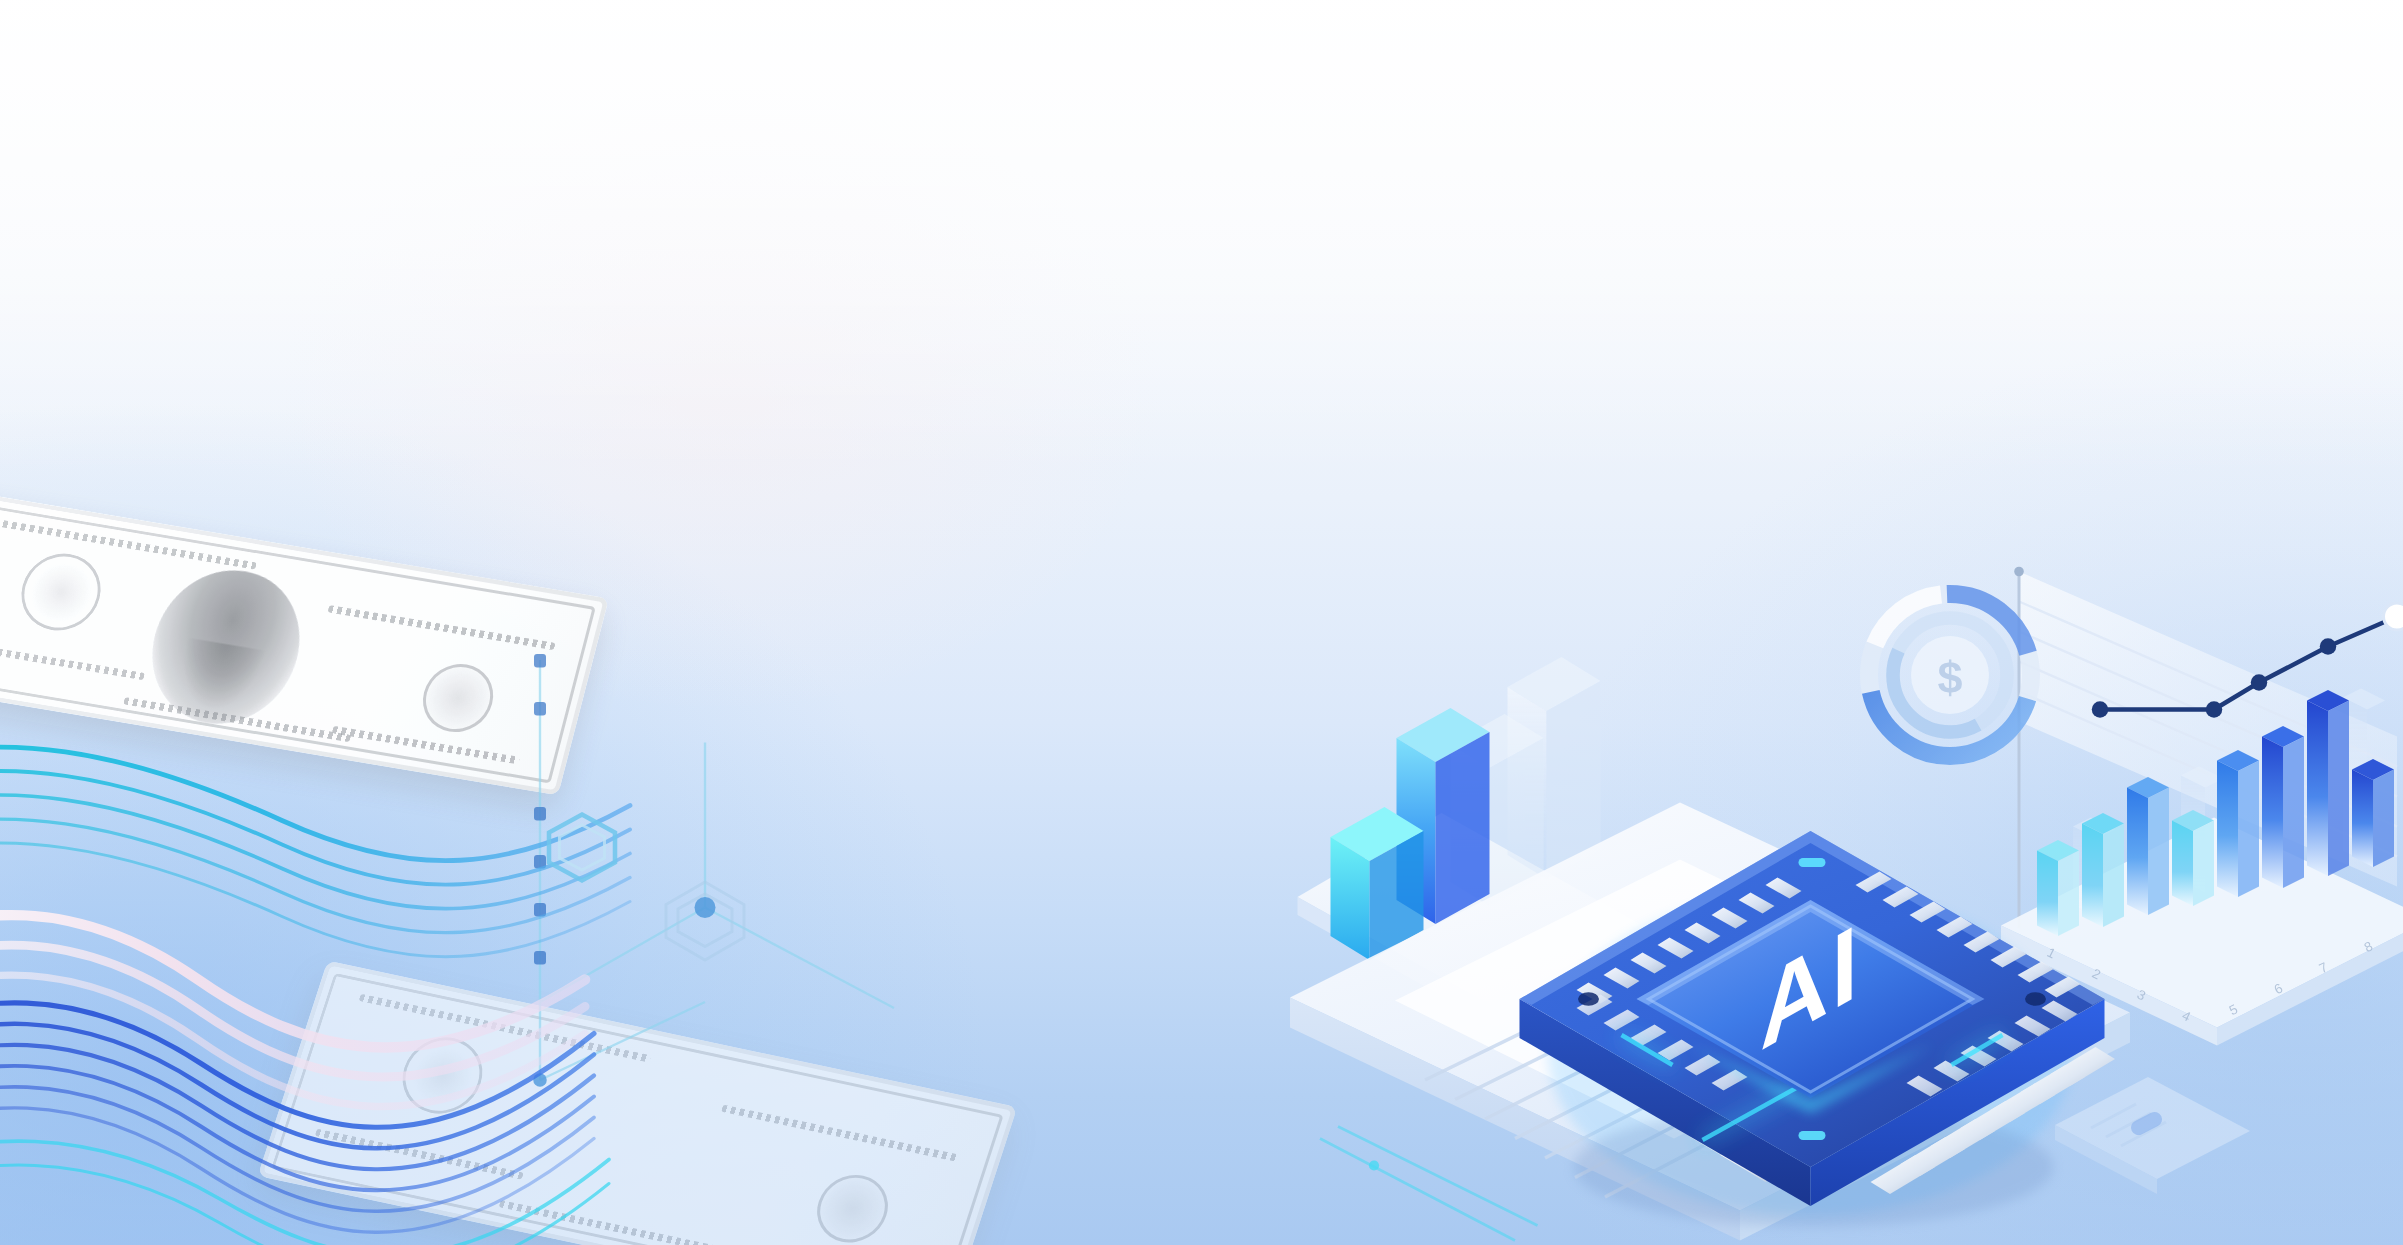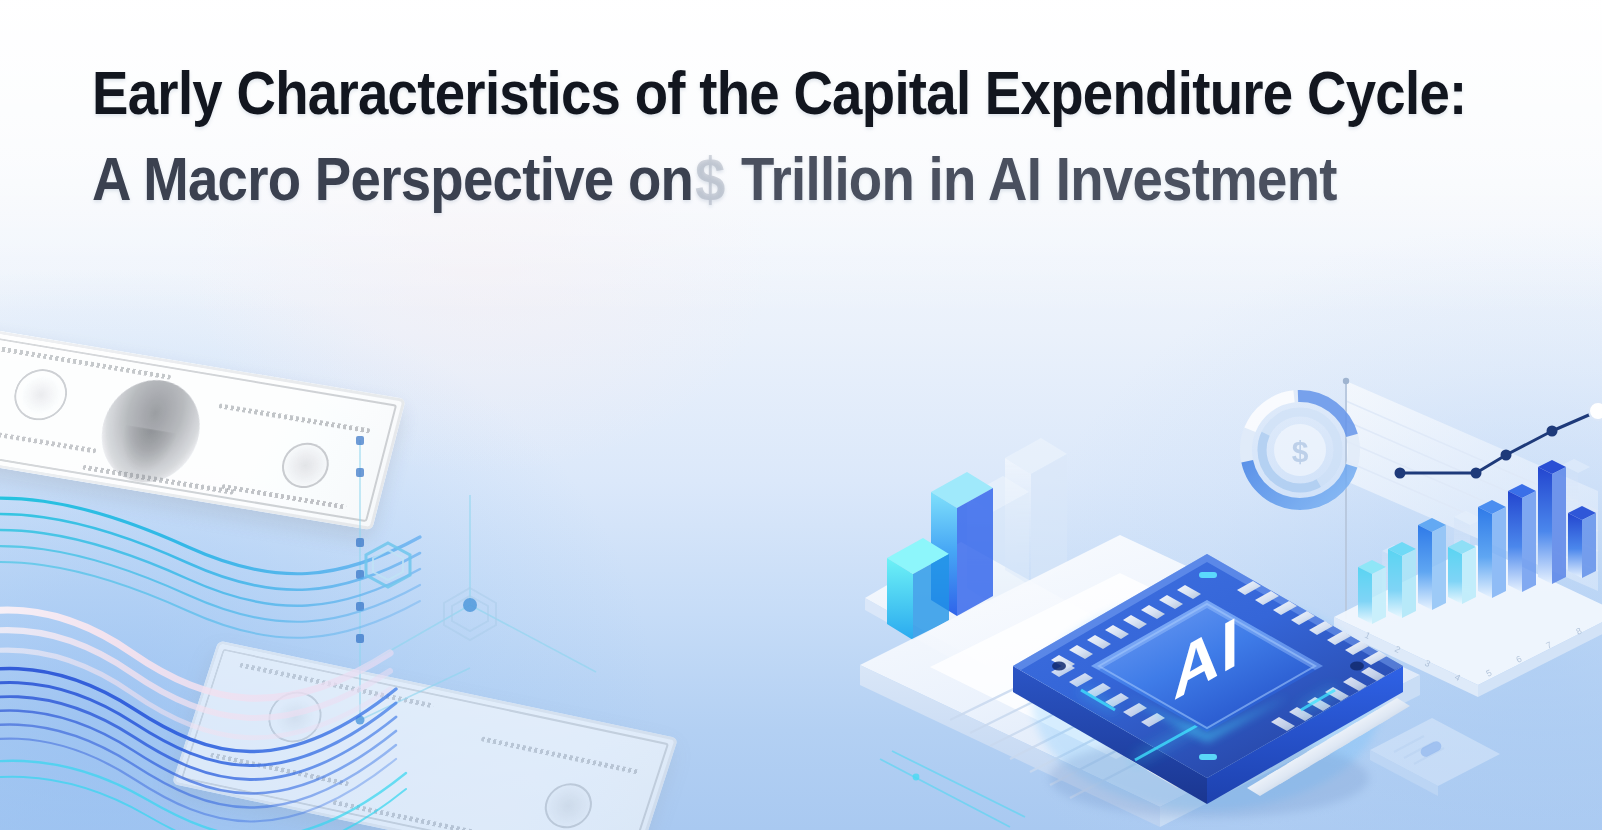--- a/index.html
+++ b/index.html
@@ -668,20 +668,14 @@
       <path d="M10 60 L10 70 L78 106 L78 96 Z" fill="#d9e6f7" opacity=".6"></path>
       <g stroke="#c6d9f1" stroke-width="2" fill="none" opacity=".7">
         <path d="M34 62 L64 46"></path>
         <path d="M44 68 L74 52"></path>
         <path d="M54 74 L84 58"></path>
       </g>
       <rect x="60" y="54" width="22" height="10" rx="5" fill="#5f92e8" opacity=".55" transform="rotate(-27 71 59)"></rect>
     </svg>
   </div>
 
-  <div class="title-block">
-    <div class="title-line title-line-1">Early Characteristics of the Capital Expenditure Cycle:</div>
-    <div class="title-line title-line-2">
-      <span class="title-seg-a">A Macro Perspective on</span><span class="title-seg-dollar">$</span> <span class="title-seg-b">Trillion in AI Investment</span>
-    </div>
-  </div>
 
 </div>
 
 </body></html>

